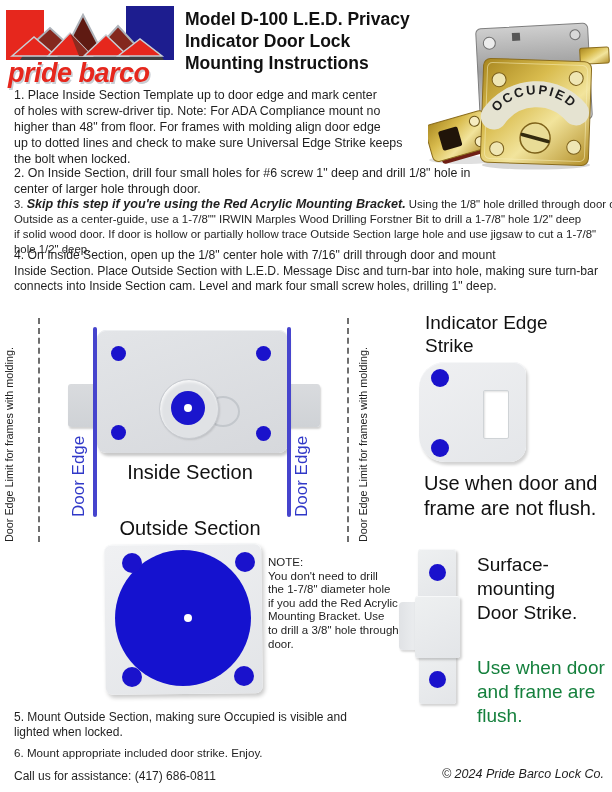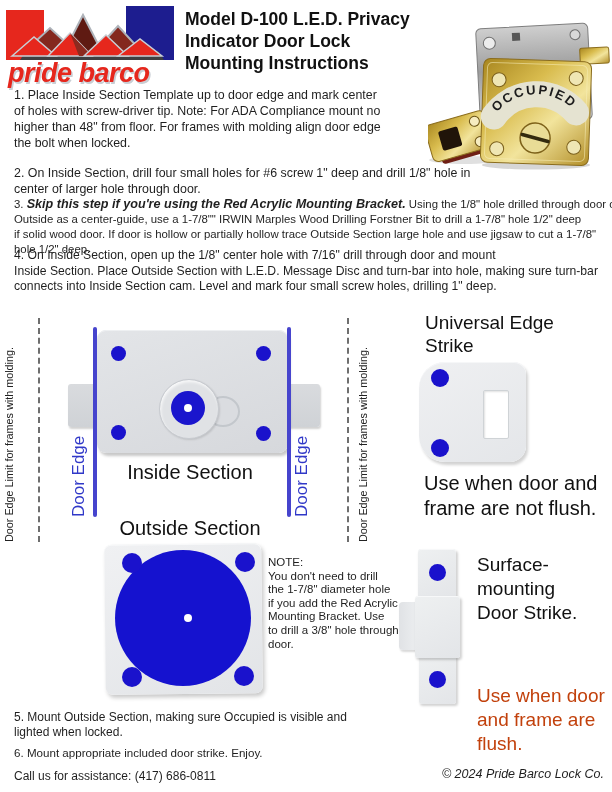--- a/index.html
+++ b/index.html
@@ -72,21 +72,21 @@
     background:radial-gradient(circle, #1512cf 0%, #1512cf 72%, rgba(21,18,207,0) 97%);}
   .note-block{left:268px;top:556px;width:150px;font-size:11.5px;line-height:13.6px;color:#1f1f1f;}
   
   .ss-part{background:linear-gradient(150deg,#eef0f1,#e3e5e8);box-shadow:1.5px 2px 2.5px rgba(0,0,0,0.18), inset 0 1px 0 #f7f8f9;border-radius:3px;}
   .ss-top{left:418px;top:549px;width:38px;height:50px;z-index:3;}
   .ss-mid{left:415px;top:596px;width:45px;height:62px;z-index:4;}
   .ss-wing{left:399px;top:602px;width:18px;height:48px;z-index:2;background:linear-gradient(90deg,#e0e2e5,#eceef0);
     border-radius:4px 0 0 4px;box-shadow:1px 2px 2px rgba(0,0,0,0.15);}
   .ss-bottom{left:419px;top:654px;width:37px;height:50px;z-index:3;}
   .ss-title{left:477px;top:553px;font-size:19px;line-height:23.8px;color:#111;}
-  .ss-caption{left:477px;top:656px;font-size:19px;line-height:23.8px;color:#c2410c;margin-top:28px;}
+  .ss-caption{left:477px;top:656px;font-size:19px;line-height:23.8px;color:#15803d;}
   .zdot{z-index:8;}
   
   .footer-left{left:14px;top:769px;font-size:12px;color:#1f1f1f;}
   .footer-right{right:8px;top:767px;font-size:12.5px;color:#1f1f1f;font-style:italic;}
   .photo-wrap{left:428px;top:4px;width:182px;height:166px;}
 </style>
 </head>
 <body>
 
 <div class="abs logo-wrap">
@@ -166,20 +166,21 @@
         <line x1="95" y1="131" x2="121" y2="137" stroke="#332a0e" stroke-width="3.5" stroke-linecap="round"></line>
       </g>
     </g>
   </svg>
 </div>
 
 <div class="abs step step1">
     <div>1. Place Inside Section Template up to door edge and mark center</div>
     <div>of holes with screw-driver tip.  Note: For ADA Compliance mount no</div>
     <div>higher than 48" from floor.  For frames with molding align door edge</div>
+    <div>up to dotted lines and check to make sure Universal Edge Strike keeps</div>
     <div>the bolt when locked.</div>
   </div>
 <div class="abs step step2">
     <div>2. On Inside Section, drill four small holes for #6 screw 1" deep and drill 1/8" hole in</div>
     <div>center of larger hole through door.</div>
   </div>
 <div class="abs step step3">
   <div class="step3-line1"><span>3. </span><span class="lead-bold">Skip this step if you're using the Red Acrylic Mounting Bracket.</span><span> Using the 1/8" hole drilled through door on</span></div>
   <div>
       <div>Outside as a center-guide, use a 1-7/8"" IRWIN Marples Wood Drilling Forstner Bit to drill a 1-7/8" hole 1/2" deep</div>
@@ -212,21 +213,21 @@
 
 <div class="abs blue-line bl-left"></div>
 <div class="abs blue-line bl-right"></div>
 <div class="abs vtext door-edge de-left">Door Edge</div>
 <div class="abs vtext door-edge de-right">Door Edge</div>
 
 <div class="abs section-label inside-label">Inside Section</div>
 <div class="abs section-label outside-label">Outside Section</div>
 
 <div class="abs ues-title">
-    <div>Universal Edge</div>
+    <div>Indicator Edge</div>
     <div>Strike</div>
   </div>
 <div class="abs ues-shape">
   <div class="ues-slot"></div>
 </div>
 <div class="abs dot dot18 zdot" style="left:431px;top:369px;"></div>
 <div class="abs dot dot18 zdot" style="left:431px;top:439px;"></div>
 <div class="abs ues-caption">
     <div>Use when door and</div>
     <div>frame are not flush.</div>

